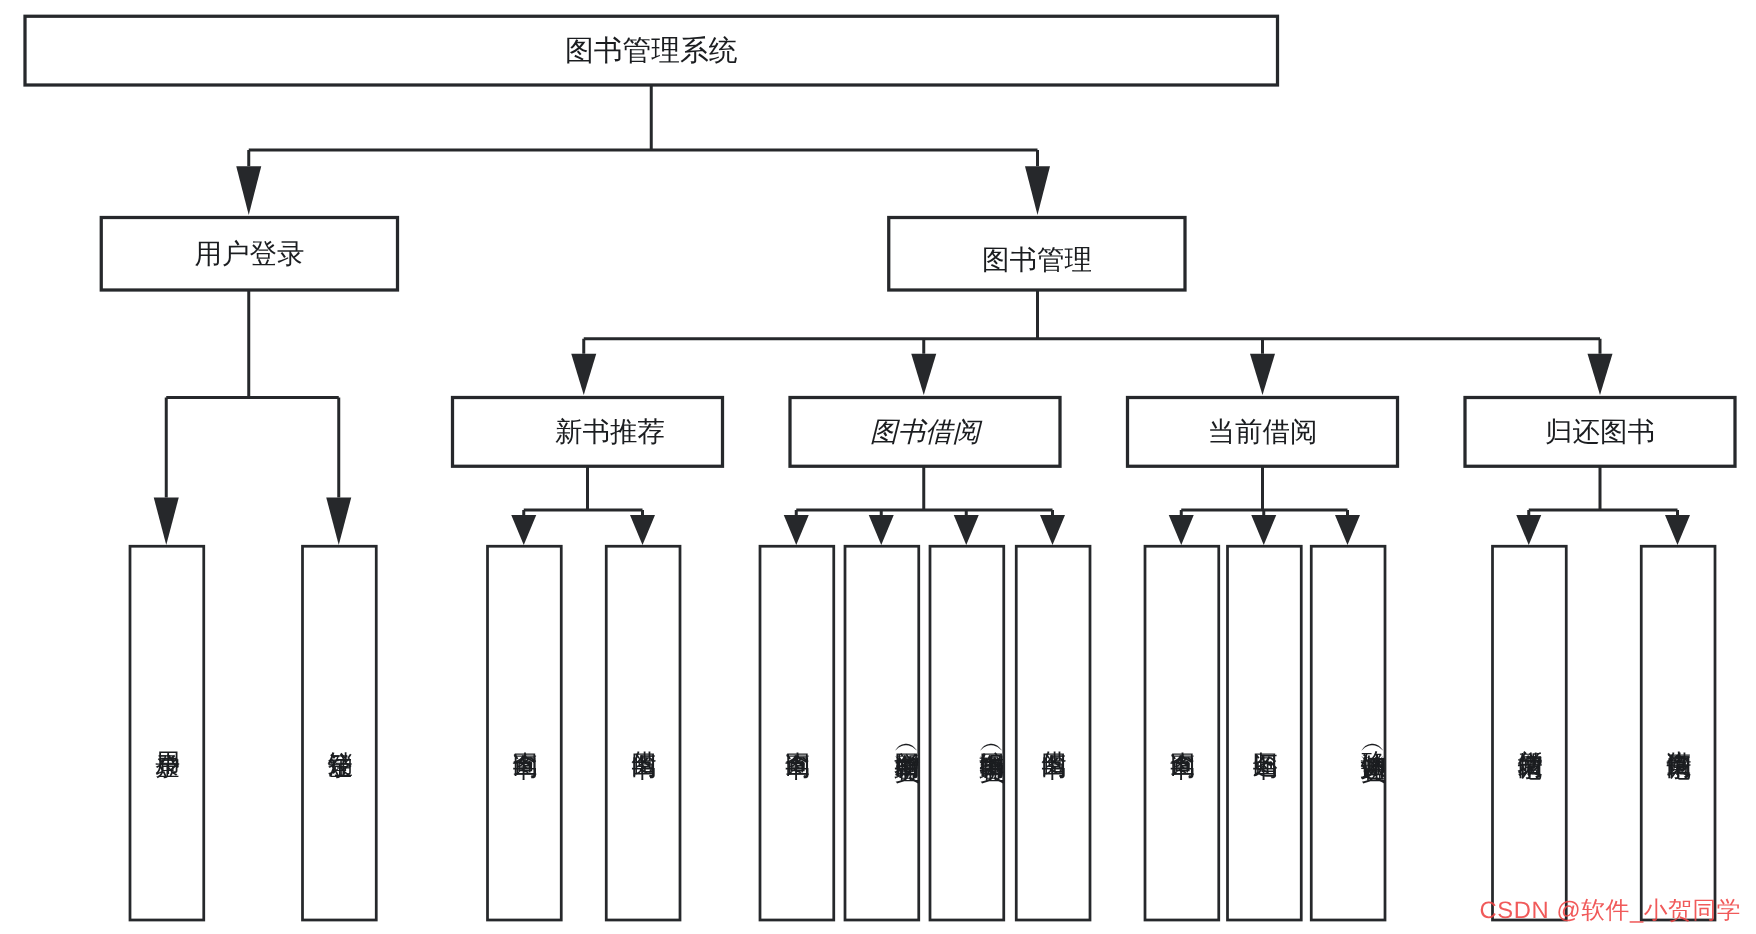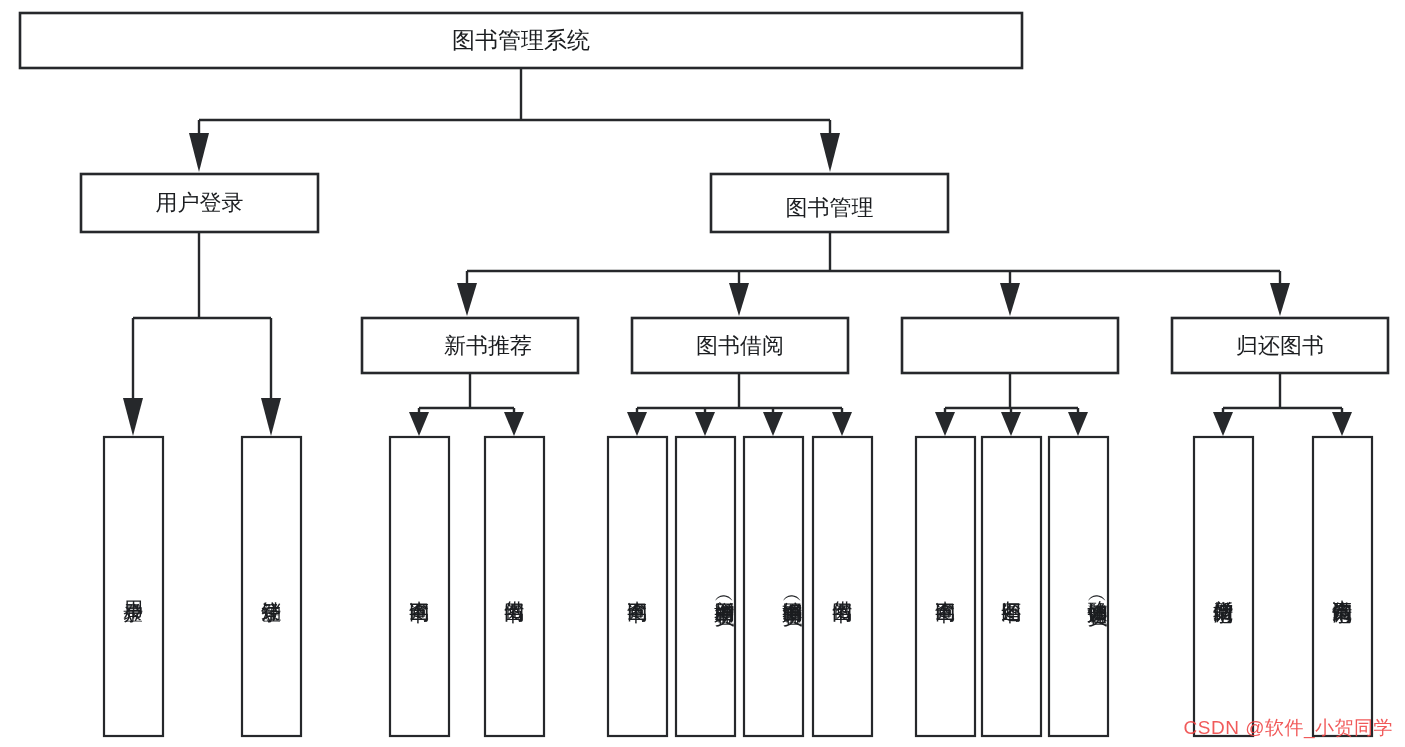--- a/index.html
+++ b/index.html
@@ -190,21 +190,22 @@
     <rect class="node-rect thin" x="1194" y="437" width="59" height="299"></rect>
     <rect class="node-rect thin" x="1313" y="437" width="59" height="299"></rect>
   </svg>
 
   <div class="h-text-wrap" style="left:20px; top:13px; width:1002px; height:55px; font-size:23px;">图书管理系统</div>
 
   <div class="h-text-wrap" style="left:81px; top:174px; width:237px; height:58px; font-size:22px;">用户登录</div>
   <div class="h-text-wrap" style="left:711px; top:174px; width:237px; height:67px; font-size:22px;">图书管理</div>
 
   <div class="h-text-wrap" style="left:362px; top:318px; width:252px; height:55px; font-size:22px;">新书推荐</div>
-  <div class="h-text-wrap" style="left:632px; top:318px; width:216px; height:55px; font-size:22px;">图书借阅</div>
+  <div class="h-text-wrap" style="left:632px; top:318px; width:216px; height:55px; font-size:22px;font-style:italic;">图书借阅</div>
+  <div class="h-text-wrap" style="left:902px; top:318px; width:216px; height:55px; font-size:22px;">当前借阅</div>
   <div class="h-text-wrap" style="left:1172px; top:318px; width:216px; height:55px; font-size:22px;">归还图书</div>
 
   <div class="vert-text-wrap" style="left:104px; top:437px; width:59px; height:299px;">用户登录</div>
   <div class="vert-text-wrap" style="left:242px; top:437px; width:59px; height:299px;">注销登录</div>
 
   <div class="vert-text-wrap" style="left:390px; top:437px; width:59px; height:299px;">查询图书</div>
   <div class="vert-text-wrap" style="left:485px; top:437px; width:59px; height:299px;">借阅图书</div>
 
   <div class="vert-text-wrap" style="left:608px; top:437px; width:59px; height:299px;">查询图书</div>
   <div class="vert-text-wrap" style="left:676px; top:442px; width:59px; height:294px; align-items:flex-start;">新增图书（管理员）</div>

